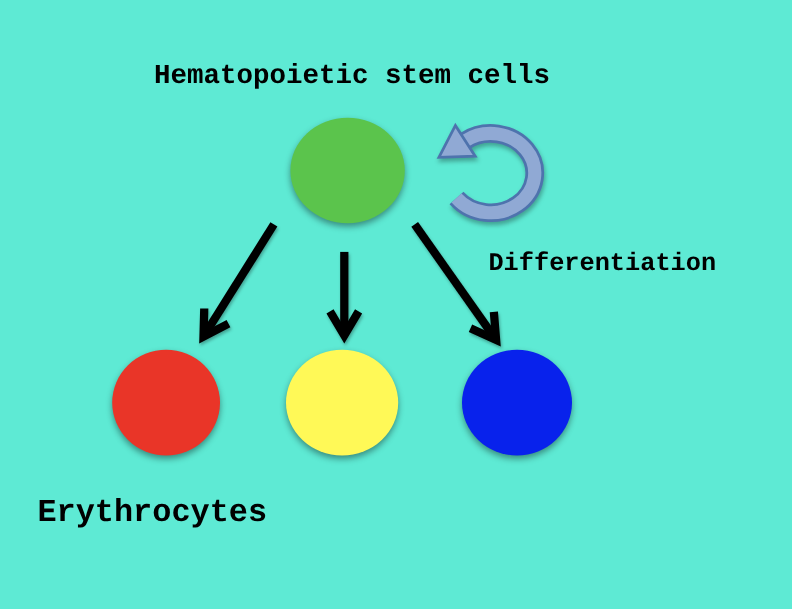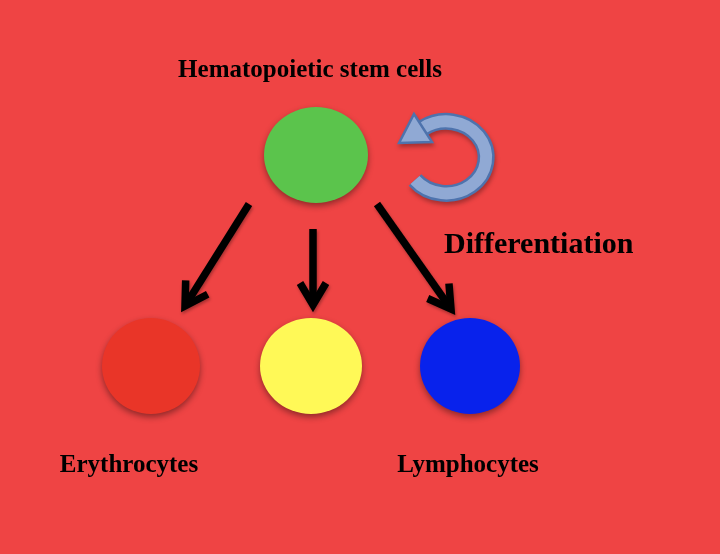--- a/index.html
+++ b/index.html
@@ -4,42 +4,42 @@
 <style>
   html, body {
     margin: 0;
     padding: 0;
     background: #ffffff;
   }
   .canvas {
     position: relative;
     width: 720px;
     height: 554px;
-    background: #ef4444;
+    background: #5eead4;
     overflow: hidden;
-    font-family: Liberation Serif, serif;
+    font-family: Liberation Mono, monospace;
   }
   .layer {
     position: absolute;
     left: 0;
     top: 0;
     width: 720px;
     height: 554px;
   }
   .label {
     position: absolute;
     font-weight: bold;
     color: #000000;
     white-space: nowrap;
     line-height: 1.15;
   }
   .title      { left: 140px; top: 55px;  width: 340px; font-size: 25px; text-align: center; }
   .selfrenew  { left: 510px; top: 133px; font-size: 25px; }
-  .diff       { left: 444px; top: 226px; font-size: 30px; }
-  .bottom     { top: 450px; width: 190px; font-size: 25px; text-align: center; }
+  .diff       { left: 444px; top: 226px; font-size: 23px; }
+  .bottom     { top: 450px; width: 190px; font-size: 29px; text-align: right; }
   .ery        { left: 34px; }
   .neu        { left: 203px; }
   .lym        { left: 373px; }
   .circle-shadow { filter: drop-shadow(0px 3px 3px rgba(0,0,0,0.40)); }
   .arrow-shadow  { filter: drop-shadow(1px 2px 1.5px rgba(0,0,0,0.30)); }
   .renew-shadow  { filter: drop-shadow(1px 3px 2px rgba(0,0,0,0.30)); }
 </style>
 </head>
 <body>
 
@@ -73,15 +73,14 @@
   </svg>
 
   <div class="label title">Hematopoietic stem cells</div>
 
 
   <div class="label diff">Differentiation</div>
 
   <div class="label bottom ery">Erythrocytes</div>
 
 
-  <div class="label bottom lym">Lymphocytes</div>
 
 </div>
 
 </body></html>

